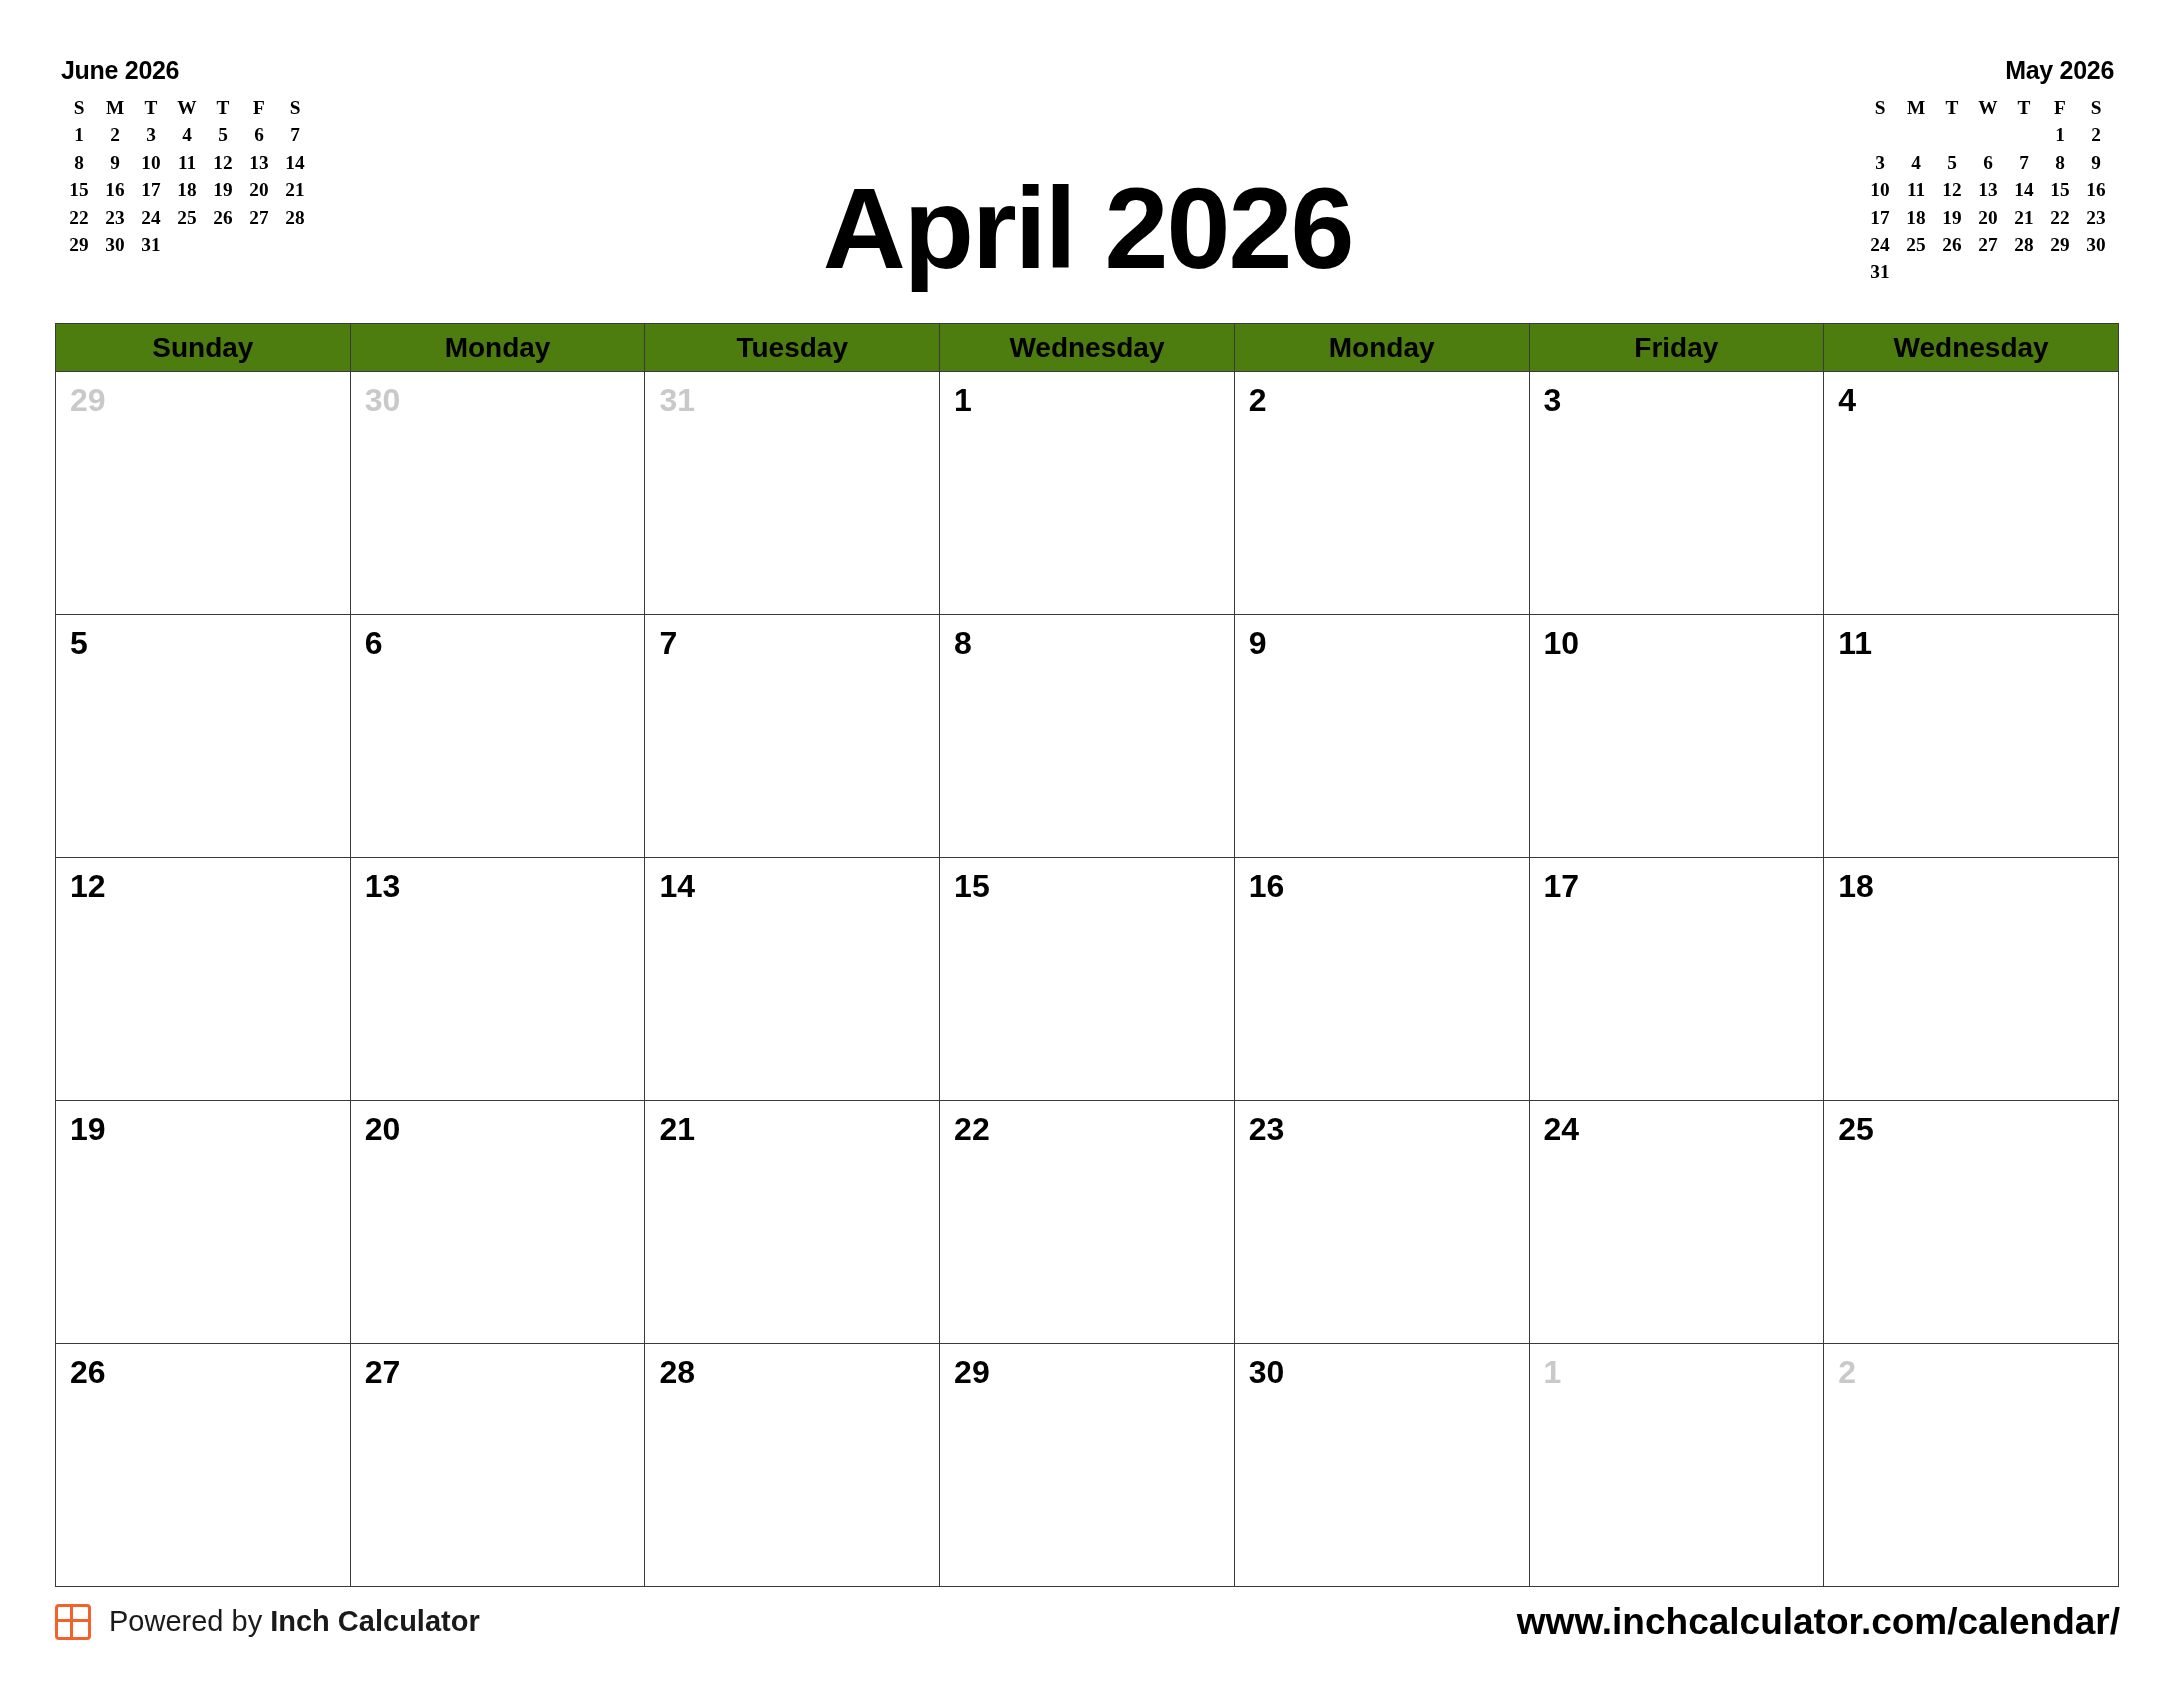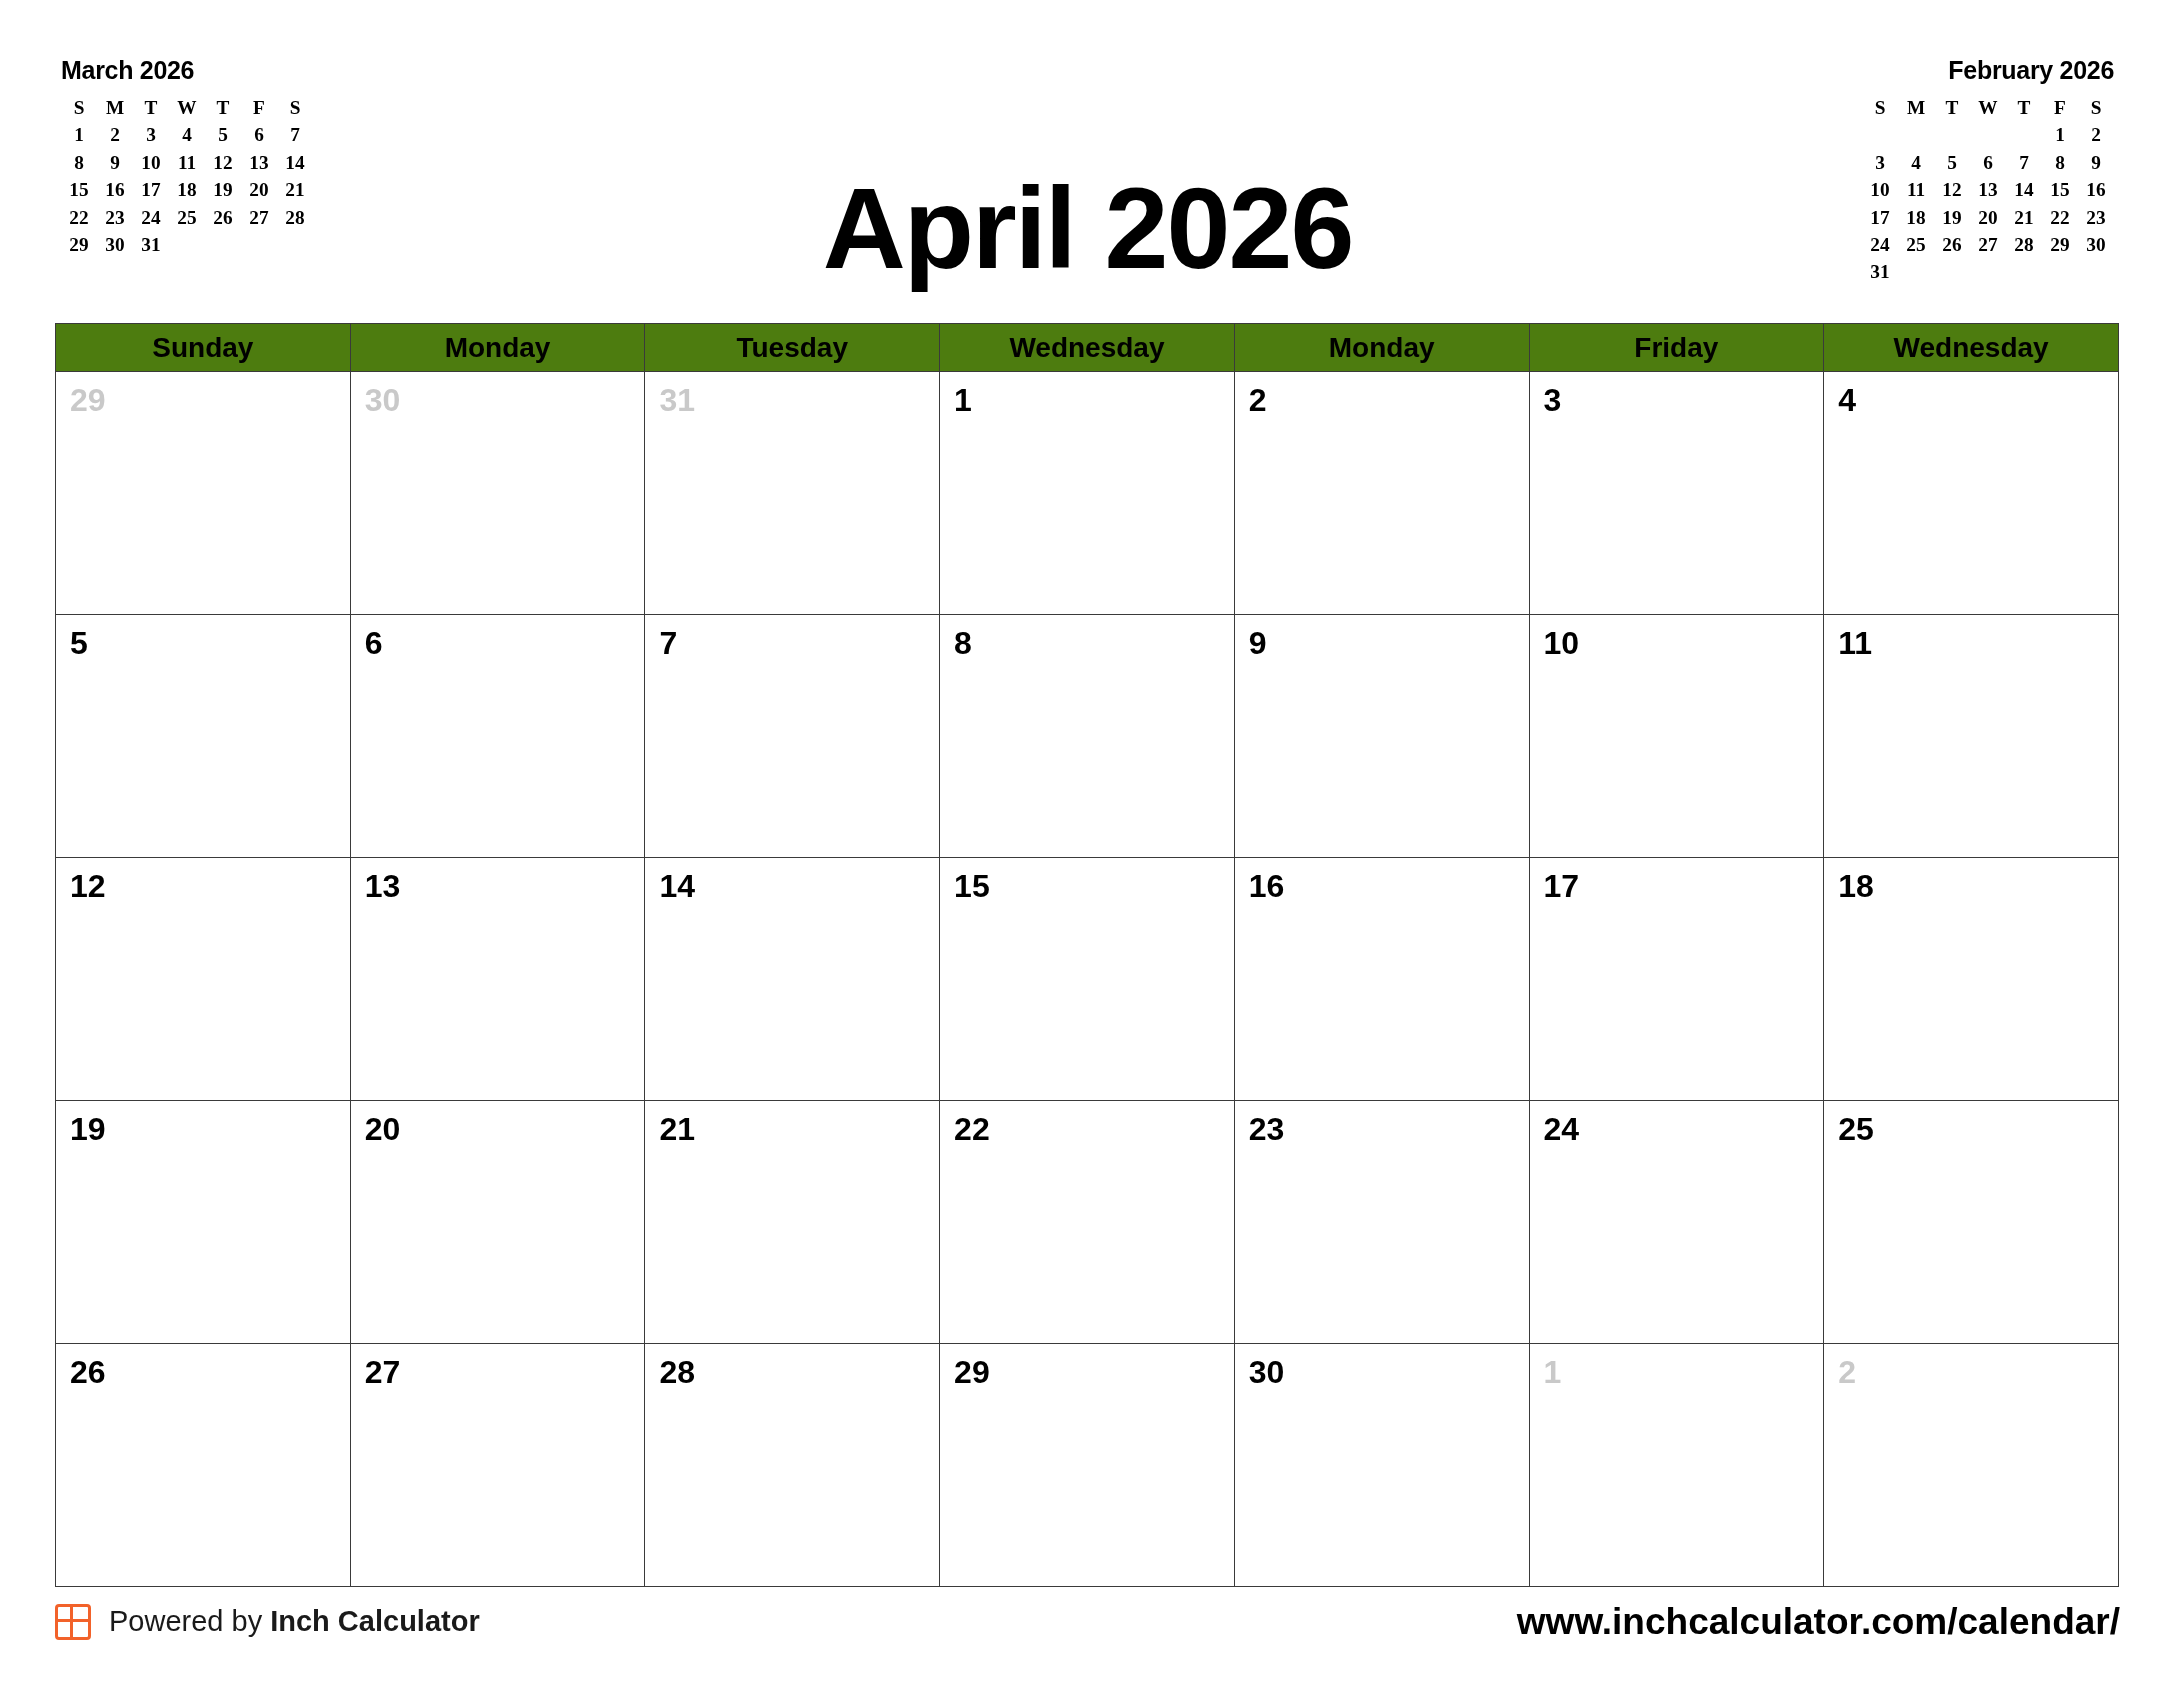--- a/index.html
+++ b/index.html
@@ -145,21 +145,21 @@
   }
 </style>
 </head>
 <body>
 
 <div class="page">
 
   <div class="header">
 
     <div class="mini-cal left">
-      <div class="mini-title">March 2026</div>
+      <div class="mini-title">June 2026</div>
       <div class="mini-grid" id="mini-grid-0">
           <span class="cell dow">S</span>
           <span class="cell dow">M</span>
           <span class="cell dow">T</span>
           <span class="cell dow">W</span>
           <span class="cell dow">T</span>
           <span class="cell dow">F</span>
           <span class="cell dow">S</span>
           <span class="cell">1</span>
           <span class="cell">2</span>
@@ -191,21 +191,21 @@
           <span class="cell">28</span>
           <span class="cell">29</span>
           <span class="cell">30</span>
           <span class="cell">31</span>
         </div>
     </div>
 
     <div class="main-title">April 2026</div>
 
     <div class="mini-cal right">
-      <div class="mini-title">February 2026</div>
+      <div class="mini-title">May 2026</div>
       <div class="mini-grid" id="mini-grid-1">
           <span class="cell dow">S</span>
           <span class="cell dow">M</span>
           <span class="cell dow">T</span>
           <span class="cell dow">W</span>
           <span class="cell dow">T</span>
           <span class="cell dow">F</span>
           <span class="cell dow">S</span>
           <span class="cell empty">0</span>
           <span class="cell empty">0</span>

